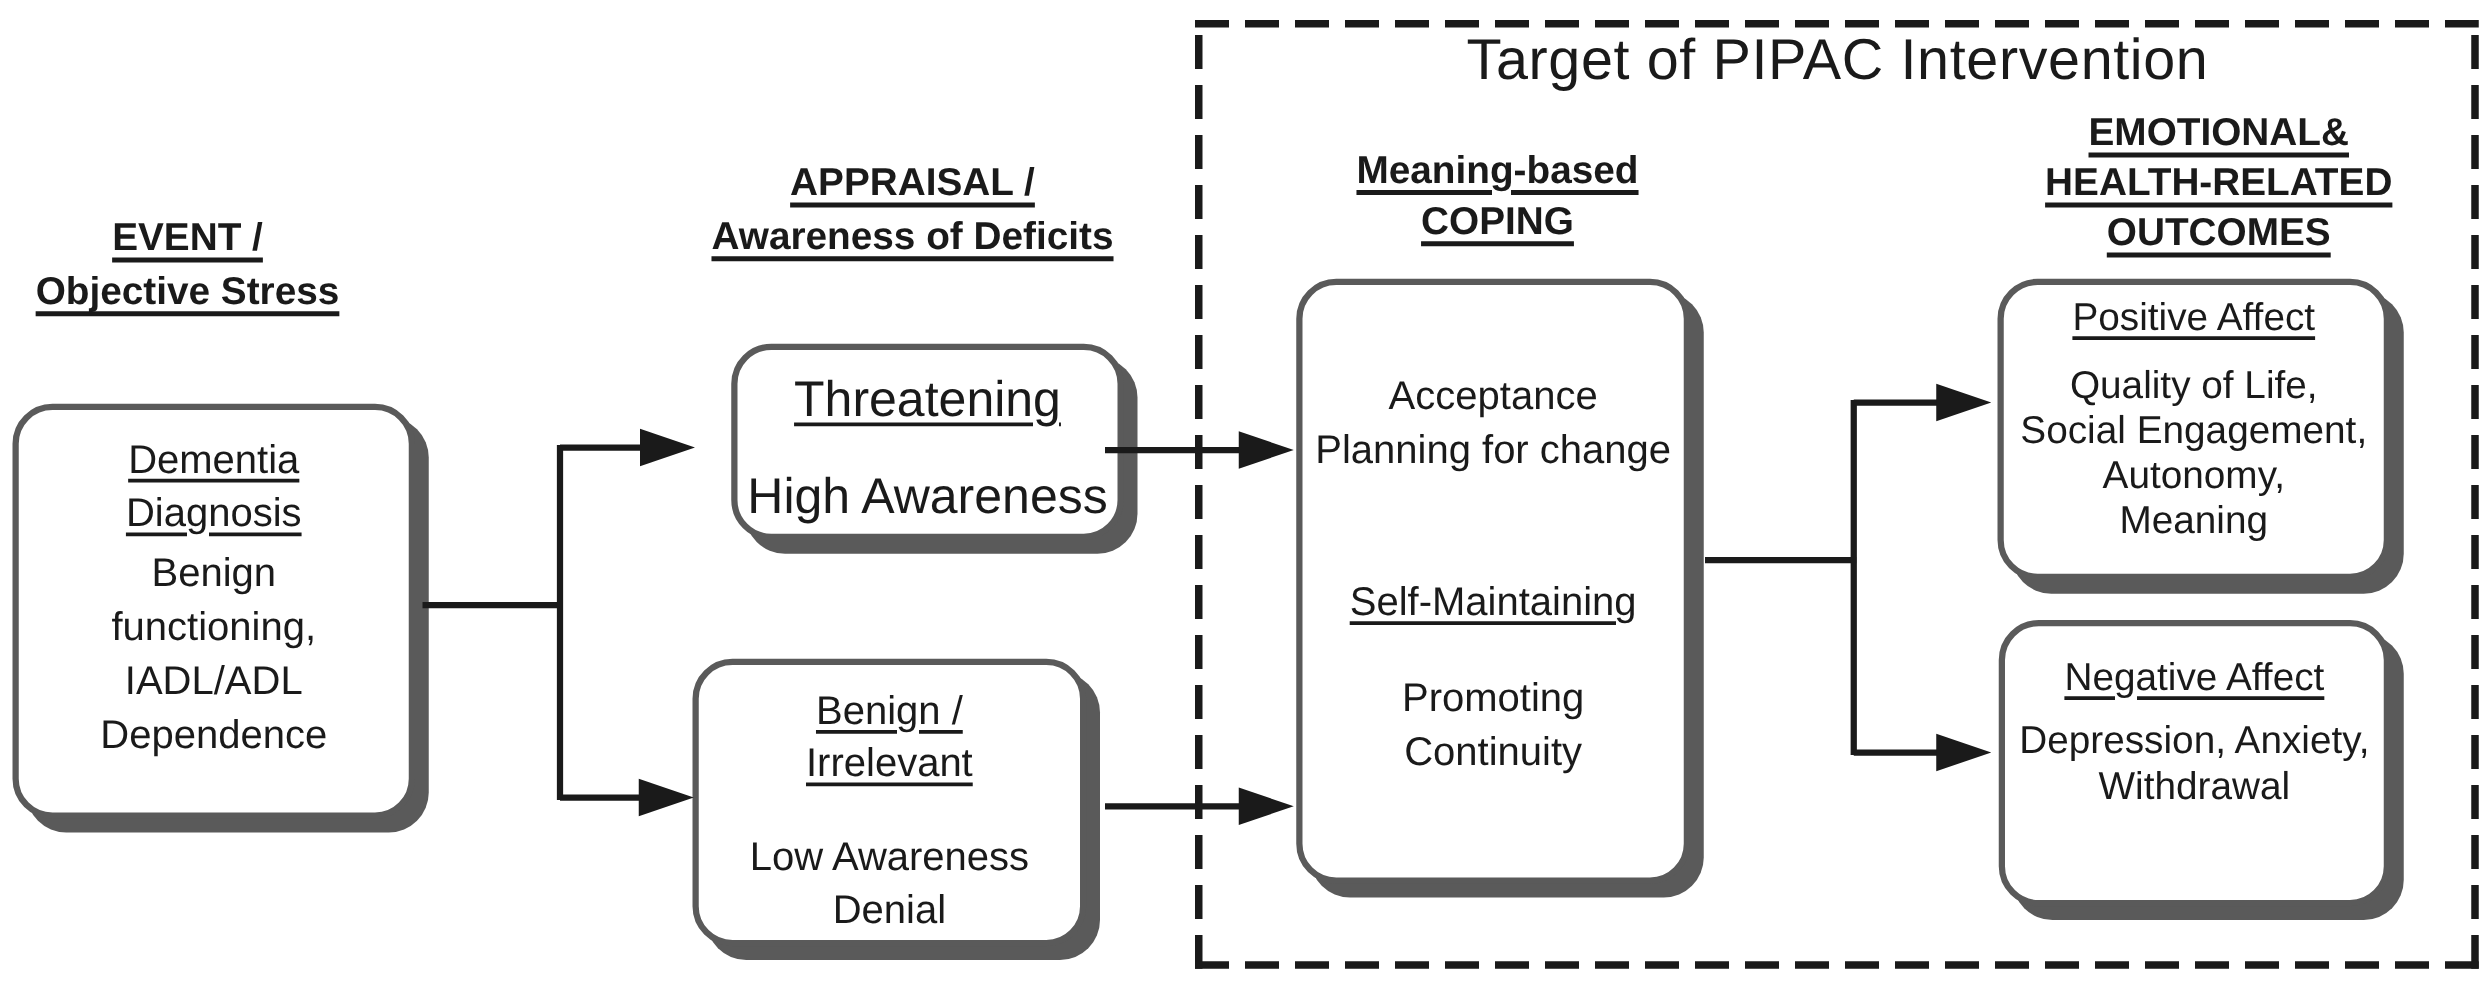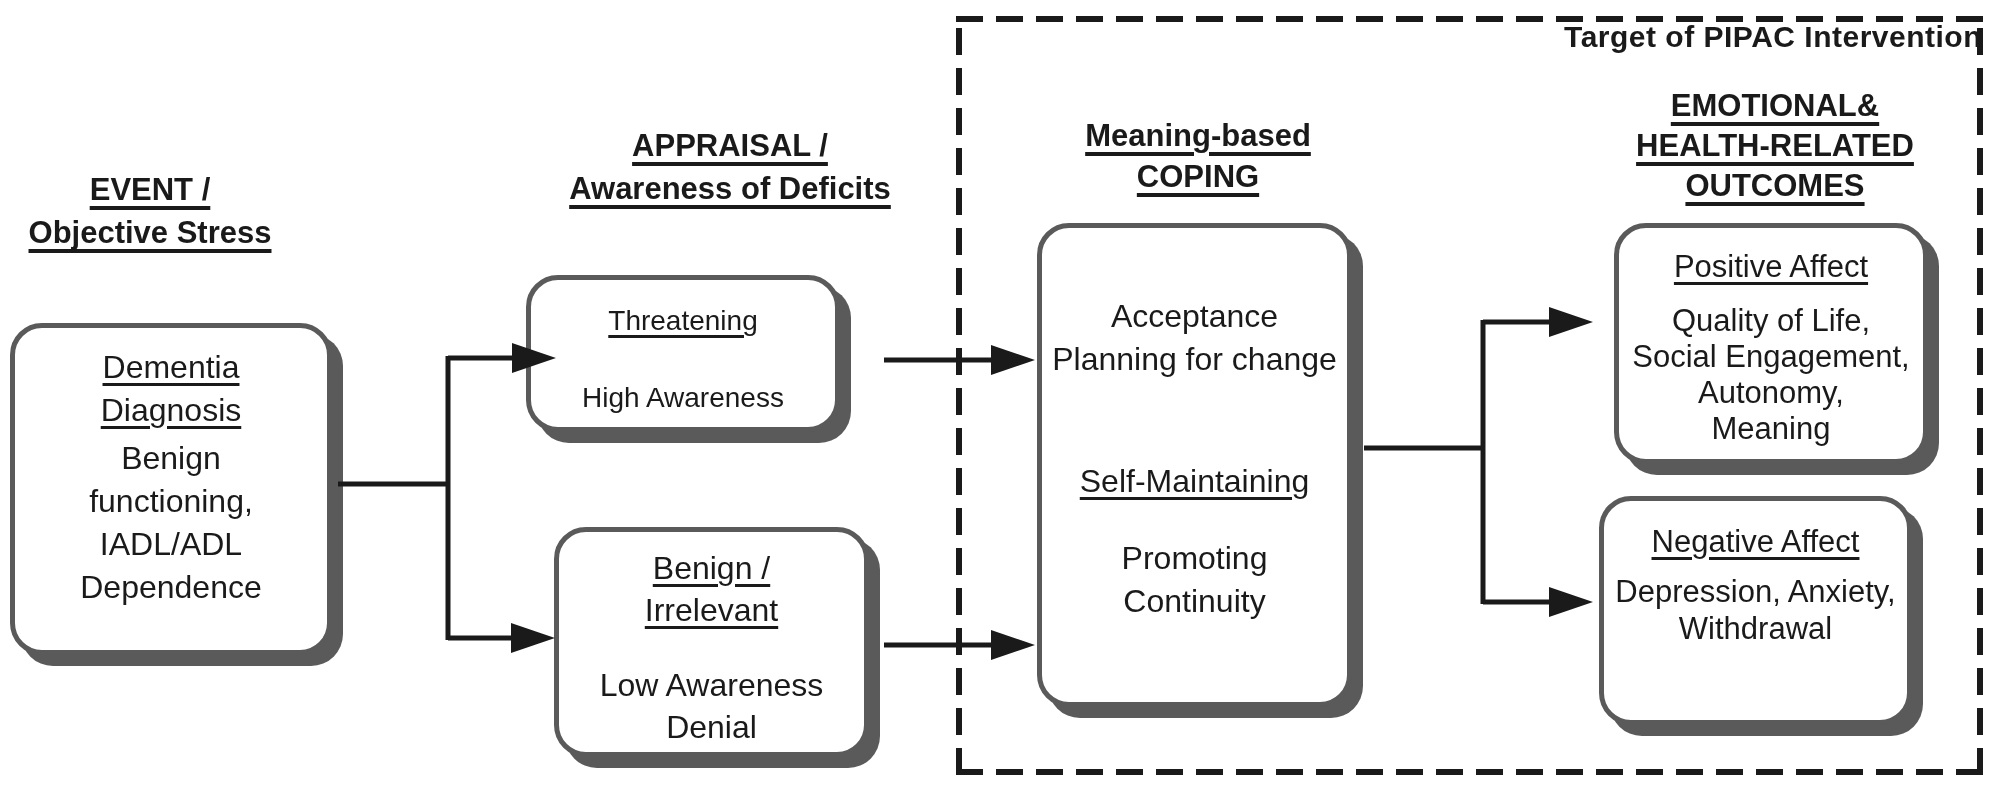--- a/index.html
+++ b/index.html
@@ -10,42 +10,42 @@
   
   #pipac-region{
     position:absolute;left:956px;top:16px;width:1027px;height:759px;
     background:
       repeating-linear-gradient(90deg,#1a1a1a 0 27px,transparent 27px 40px) left top / 100% 6px no-repeat,
       repeating-linear-gradient(90deg,#1a1a1a 0 27px,transparent 27px 40px) left bottom / 100% 6px no-repeat,
       repeating-linear-gradient(0deg,#1a1a1a 0 27px,transparent 27px 40px) left top / 6px 100% no-repeat,
       repeating-linear-gradient(0deg,#1a1a1a 0 27px,transparent 27px 40px) right top / 6px 100% no-repeat;
   }
   #diagram-title{
-    position:absolute;left:958px;top:20px;width:1024px;text-align:right;
-    font-size:30px;font-weight:bold;letter-spacing:0.5px;
+    position:absolute;left:958px;top:20px;width:1024px;text-align:center;
+    font-size:46px;font-weight:normal;letter-spacing:0.5px;
   }
   .col-hdg{
     position:absolute;text-align:center;font-weight:bold;font-size:31px;
   }
   #hdg-event{left:0px;top:168px;width:300px;line-height:43px;}
   #hdg-appraisal{left:480px;top:124px;width:500px;line-height:43px;}
   #hdg-coping{left:1048px;top:115px;width:300px;line-height:41px;}
   #hdg-outcomes{left:1625px;top:86px;width:300px;line-height:40px;}
   .u{text-decoration:underline;text-decoration-thickness:3px;text-underline-offset:5px;}
   .col-hdg .u{text-decoration-thickness:4px;text-underline-offset:6px;}
   .box{
     position:absolute;background:#fff;border:5px solid #5a5a5a;border-radius:32px;
     box-shadow:11px 11px 0 0 #5a5a5a;box-sizing:border-box;text-align:center;
   }
   .box .line{white-space:nowrap;}
   #box-dementia{left:10px;top:323px;width:322px;height:332px;font-size:32px;line-height:43px;padding-top:18px;}
-  #box-threatening{left:526px;top:275px;width:314px;height:157px;font-size:28px;line-height:43px;padding-top:19px;}
+  #box-threatening{left:585px;top:275px;width:314px;height:157px;font-size:40px;line-height:43px;padding-top:19px;}
   #box-benign{left:554px;top:527px;width:315px;height:230px;font-size:32px;line-height:42px;padding-top:15px;}
   #box-coping{left:1037px;top:223px;width:315px;height:484px;font-size:32px;line-height:43px;padding-top:49px;}
-  #box-positive{left:1598px;top:223px;width:314px;height:241px;font-size:31px;padding-top:19px;margin-left:16px;}
+  #box-positive{left:1598px;top:223px;width:314px;height:241px;font-size:31px;padding-top:6px;}
   #box-negative{left:1599px;top:496px;width:313px;height:229px;font-size:31px;padding-top:21px;}
   .hline{line-height:40px;}
   .b36{line-height:36px;}
   .b37{line-height:37px;}
   .mt5{margin-top:5px;}  .mt11{margin-top:11px;} .mt16{margin-top:16px;}
   .mt18{margin-top:18px;}.mt33{margin-top:33px;} .mt34{margin-top:34px;}
   .mt79{margin-top:79px;}
   #connectors{position:absolute;left:0;top:0;pointer-events:none;}
 </style>
 </head>

